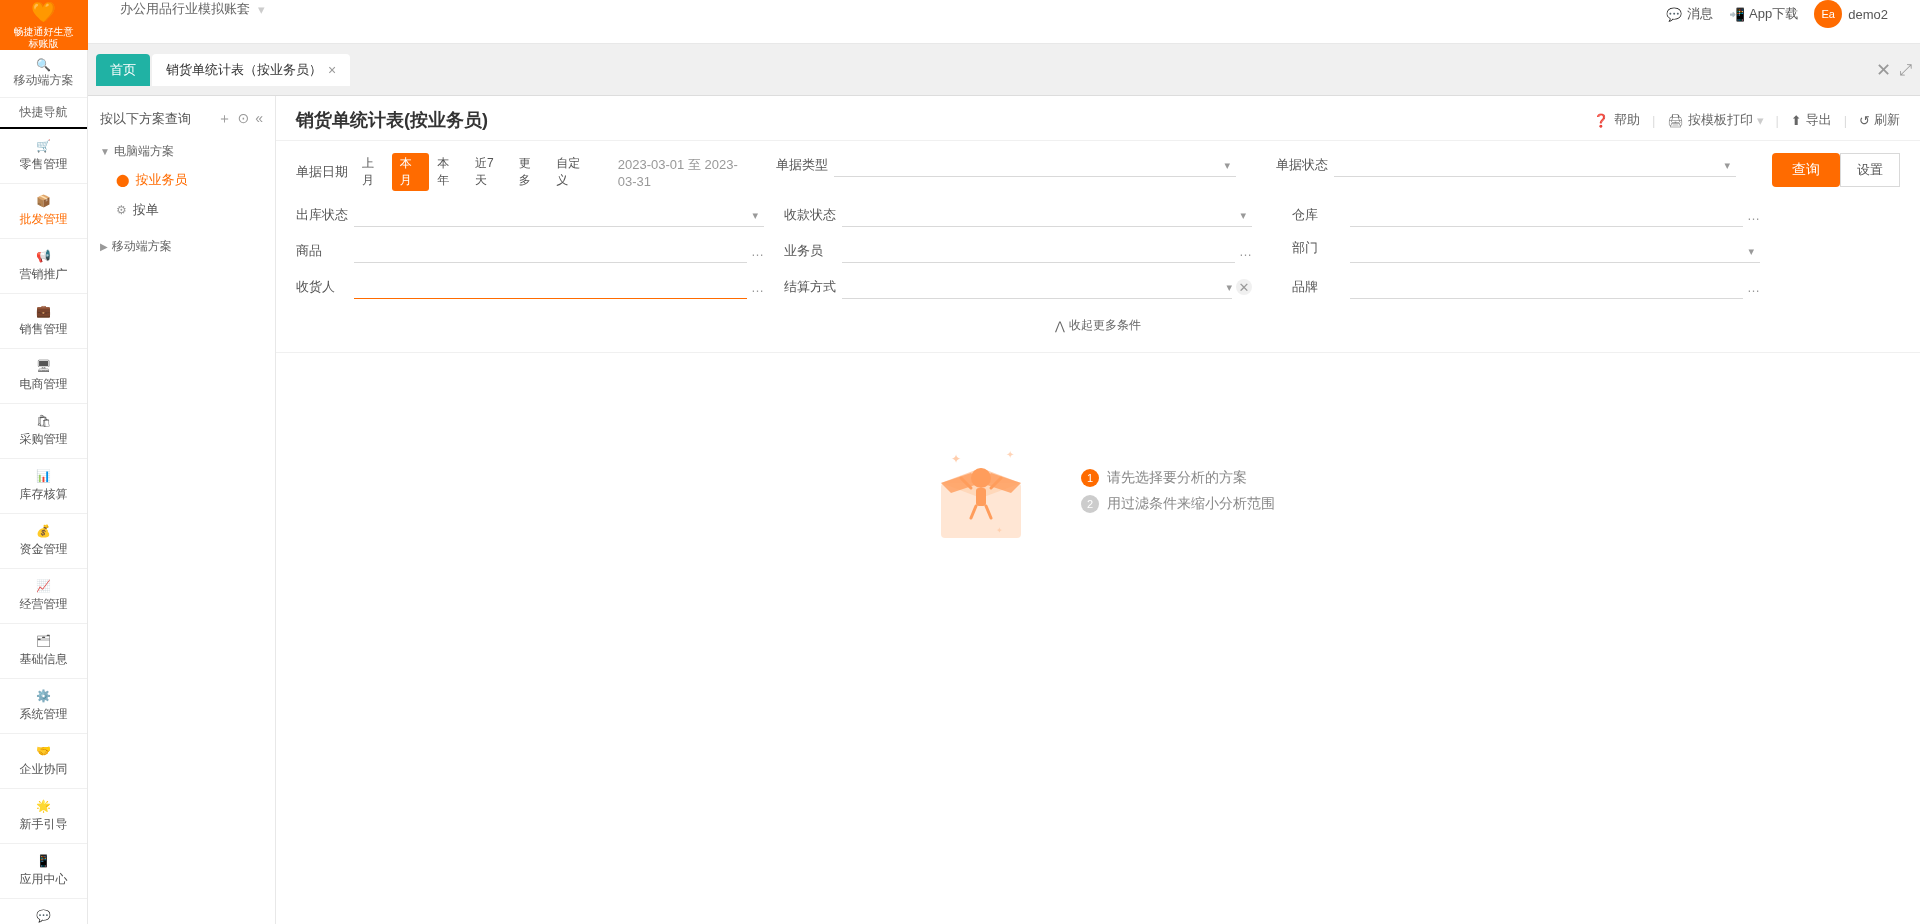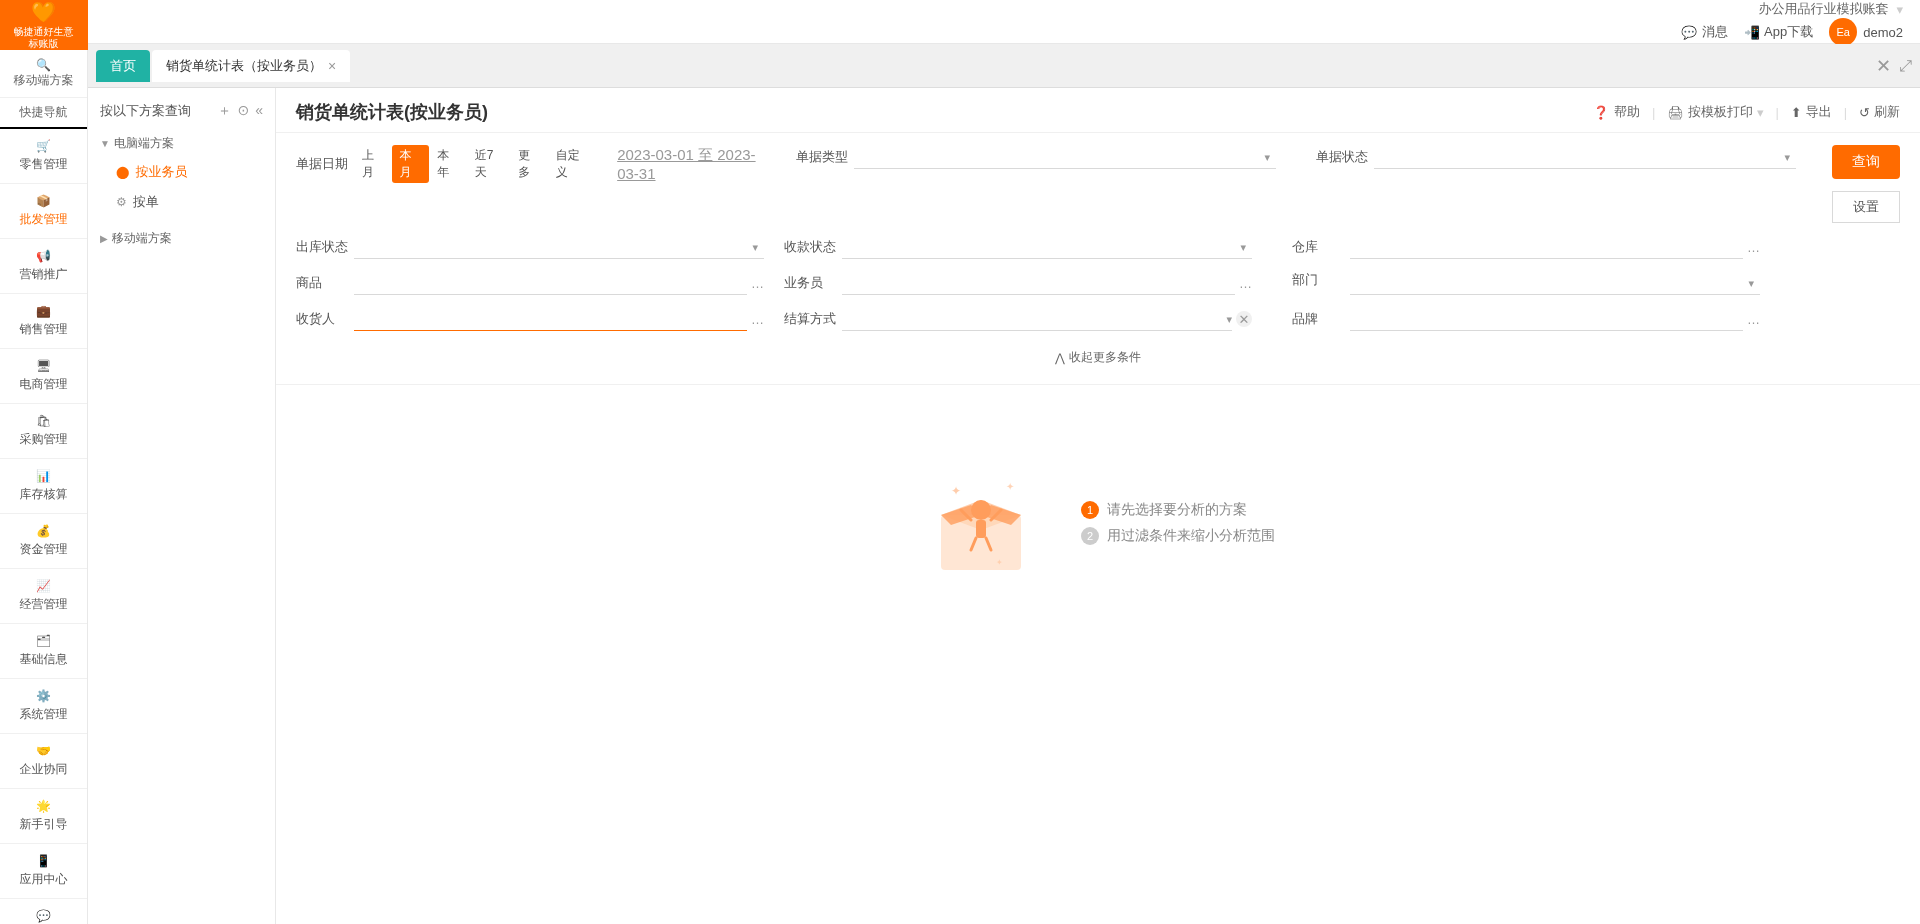--- a/index.html
+++ b/index.html
@@ -12,28 +12,28 @@
     .sidebar-logo-text { font-size: 10px; line-height: 1.2; text-align: center; }
     .sidebar-search { width: 100%; padding: 8px 0; text-align: center; color: #666; font-size: 12px; border-bottom: 1px solid #f0f0f0; cursor: pointer; }
     .sidebar-nav-label { width: 100%; padding: 6px 0; text-align: center; color: #666; font-size: 12px; border-bottom: 2px solid #000000; cursor: pointer; }
     .sidebar-nav-item { width: 100%; padding: 10px 0; text-align: center; color: #555; font-size: 12px; cursor: pointer; border-bottom: 1px solid #f0f0f0; display: flex; flex-direction: column; align-items: center; gap: 3px; }
     .sidebar-nav-item.active { color: #ff6b00; }
 
     
     .main { flex: 1; display: flex; flex-direction: column; overflow: hidden; }
 
     
-    .top-header { height: 44px; background: #fff; border-bottom: 1px solid #e8e8e8; display: flex; align-items: flex-end; padding: 0 17px; justify-content: space-between; flex-shrink: 0; flex-direction: column; }
+    .top-header { height: 44px; background: #fff; border-bottom: 1px solid #e8e8e8; display: flex; align-items: flex-start; padding: 0 32px; justify-content: space-between; flex-shrink: 0; }
     .top-header-left { display: flex; align-items: center; gap: 8px; color: #666; font-size: 13px; }
     .top-header-right { display: flex; align-items: center; gap: 16px; color: #555; font-size: 13px; }
     .top-header-right-item { display: flex; align-items: center; gap: 4px; cursor: pointer; }
     .avatar { width: 28px; height: 28px; border-radius: 50%; background: #ff6b00; display: flex; align-items: center; justify-content: center; color: #fff; font-size: 11px; overflow: hidden; }
 
     
-    .tab-bar { height: 44px; background: #f0f0f0; display: flex; align-items: center; padding: 0 8px; gap: 2px; flex-shrink: 0; border-bottom: 1px solid #ddd; }
+    .tab-bar { height: 52px; background: #f0f0f0; display: flex; align-items: center; padding: 0 8px; gap: 2px; flex-shrink: 0; border-bottom: 1px solid #ddd; }
     .tab-item { height: 32px; padding: 0 14px; display: flex; align-items: center; gap: 6px; cursor: pointer; border-radius: 4px 4px 0 0; font-size: 13px; color: #555; background: #e0e0e0; }
     .tab-item.active { background: #fff; color: #333; font-weight: 500; }
     .tab-close { color: #999; font-size: 14px; line-height: 1; cursor: pointer; }
     .tab-home { background: #20b2a4; color: #fff; }
     .tab-maximize { margin-left: auto; color: #999; cursor: pointer; font-size: 16px; }
     .tab-close-window { color: #999; cursor: pointer; font-size: 18px; }
 
     
     .content-area { flex: 1; display: flex; overflow: hidden; background: #fff; }
 
@@ -63,21 +63,21 @@
     
     .filter-section { padding: 12px 20px; border-bottom: 1px solid #f0f0f0; }
     .filter-select { flex: 1; border: none; border-bottom: 1px solid #d9d9d9; padding: 4px 6px; font-size: 13px; color: #333; outline: none; background: transparent; appearance: none; cursor: pointer; }
     .filter-select-wrapper { flex: 1; position: relative; display: flex; align-items: center; }
     .filter-select-wrapper .arrow-down { position: absolute; right: 6px; color: #999; font-size: 11px; pointer-events: none; }
 
     
     .date-filter { display: flex; align-items: center; gap: 0; }
     .date-btn { padding: 2px 8px; font-size: 12px; color: #555; cursor: pointer; border-radius: 3px; }
     .date-btn.active { background: #ff6b00; color: #fff; border-radius: 3px; }
-    .date-range { font-size: 15px; color: #999; margin-left: 21px; text-decoration: underline; }
+    .date-range { font-size: 13px; color: #999; margin-left: 21px; }
 
     
     .collapse-row { text-align: center; padding: 6px 0; }
     .collapse-btn { color: #666; font-size: 12px; cursor: pointer; display: inline-flex; align-items: center; gap: 4px; }
 
     
     .query-btn { background: #ff6b00; color: #fff; border: none; padding: 8px 20px; font-size: 14px; border-radius: 4px; cursor: pointer; font-weight: 500; }
     .settings-btn { background: #fff; color: #555; border: 1px solid #d9d9d9; padding: 6px 16px; font-size: 13px; border-radius: 0; cursor: pointer; }
 
     
@@ -298,21 +298,21 @@
           </div>
 
           <div style="flex:1; display:flex; align-items:center; padding:0 20px;">
             <span style="font-size:13px;color:#555;white-space:nowrap;min-width:58px;">单据状态</span>
             <div class="filter-select-wrapper">
               <input class="filter-select" type="text" placeholder="" style="">
               <span class="arrow-down">▾</span>
             </div>
           </div>
 
-          <div style="display:flex; flex-direction:column; gap:12px; padding-left:16px; flex-shrink:0;">
+          <div style="display:flex; flex-direction:row; gap:0; padding-left:16px; flex-shrink:0;">
             <button class="query-btn">查询</button>
             <button class="settings-btn">设置</button>
           </div>
         </div>
 
         <div style="display:flex; align-items:center; margin-bottom:12px;">
           <div style="flex:1; display:flex; align-items:center;">
             <span style="font-size:13px;color:#555;white-space:nowrap;min-width:58px;">出库状态</span>
             <div class="filter-select-wrapper">
               <input class="filter-select" type="text" style="">

